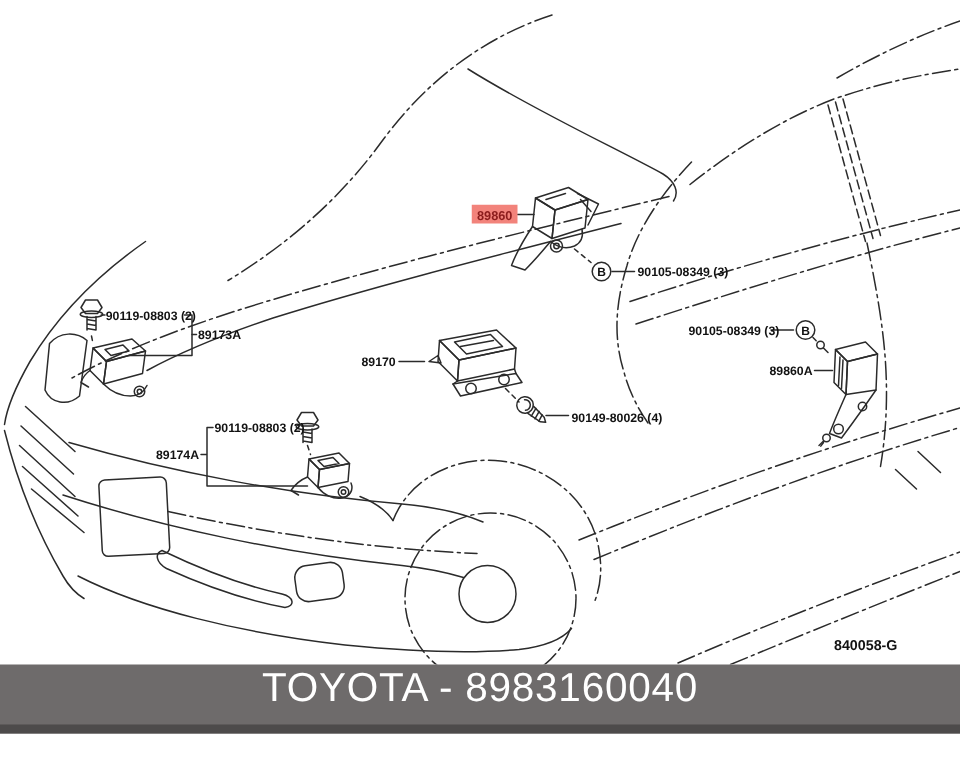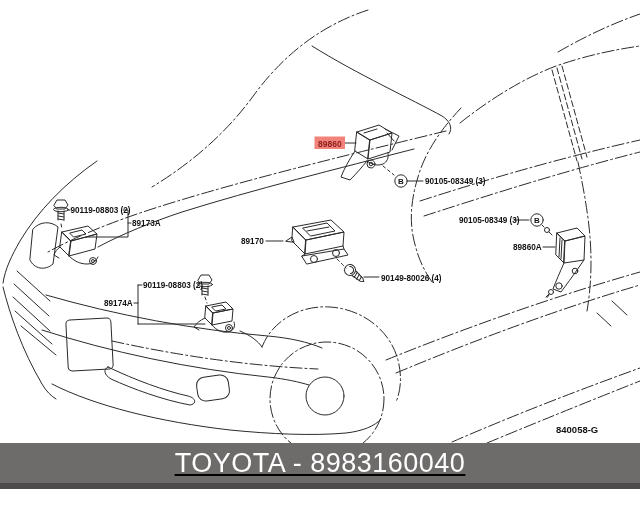--- a/index.html
+++ b/index.html
@@ -12,21 +12,21 @@
   .dsh{stroke-dasharray:6 3;}                
   .dl{stroke-dasharray:3 3;stroke-width:.9;} 
   .ld{stroke-width:.9;}                      
   .lbl{font:bold 8.2px "Liberation Sans",sans-serif;fill:#121212;}
   .ref{font:bold 9.5px "Liberation Sans",sans-serif;fill:#121212;}
   .bsym{font:bold 8px "Liberation Sans",sans-serif;fill:#121212;text-anchor:middle;}
   .hl-text{font:bold 8.5px "Liberation Sans",sans-serif;}
   
   #footer{position:absolute;left:0;top:443px;width:640px;height:46px;background:#6e6b6b;
           border-bottom:6px solid #4d4b4b;box-sizing:border-box;
-          display:flex;align-items:center;justify-content:center;gap:40px;text-decoration:underline;}
+          display:flex;justify-content:center;gap:40px;}
   #footer span{color:#ffffff;font-size:27px;letter-spacing:.5px;white-space:nowrap;}
 </style>
 </head>
 <body>
 
 <div id="stage">
 
   <svg id="drawing" width="640" height="443" viewBox="0 0 640 443" xmlns="http://www.w3.org/2000/svg">
 
     <g class="ln">

